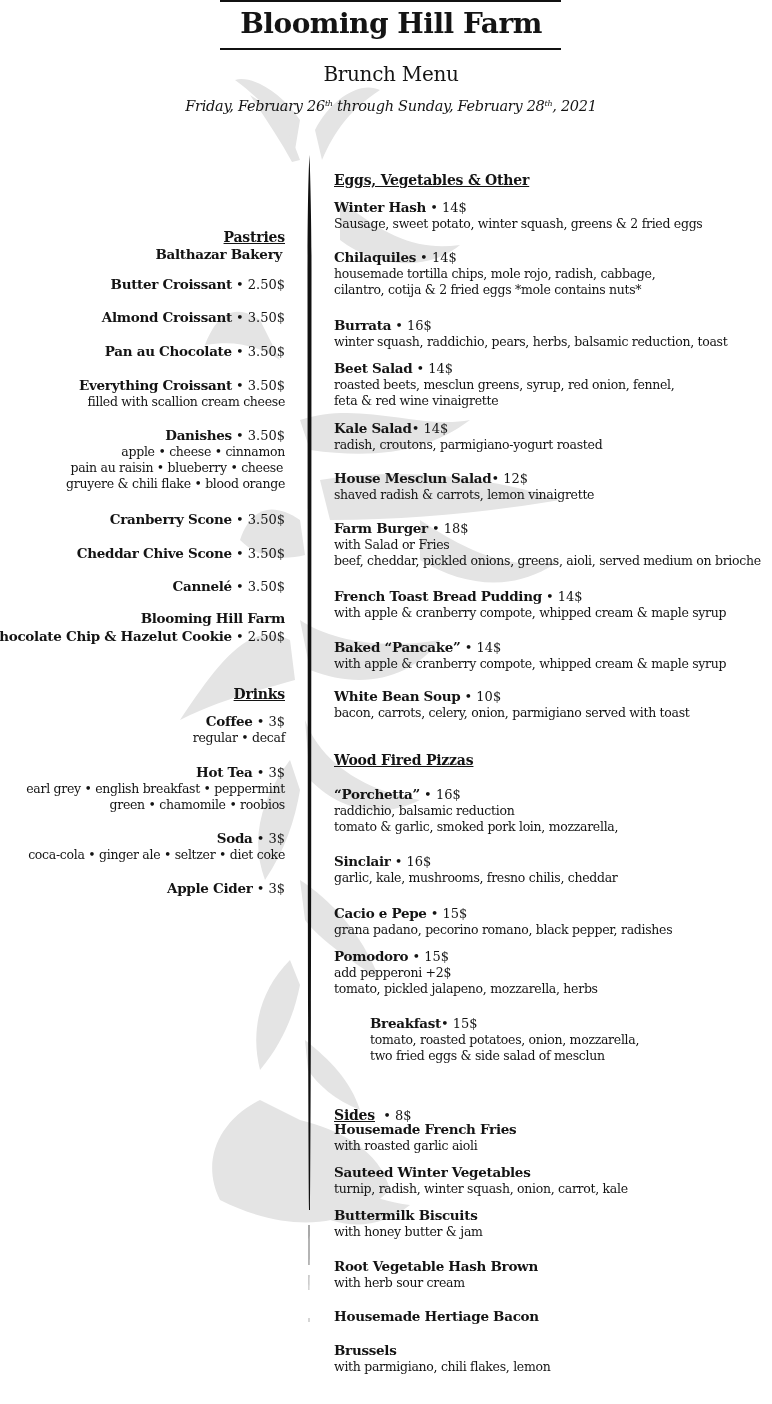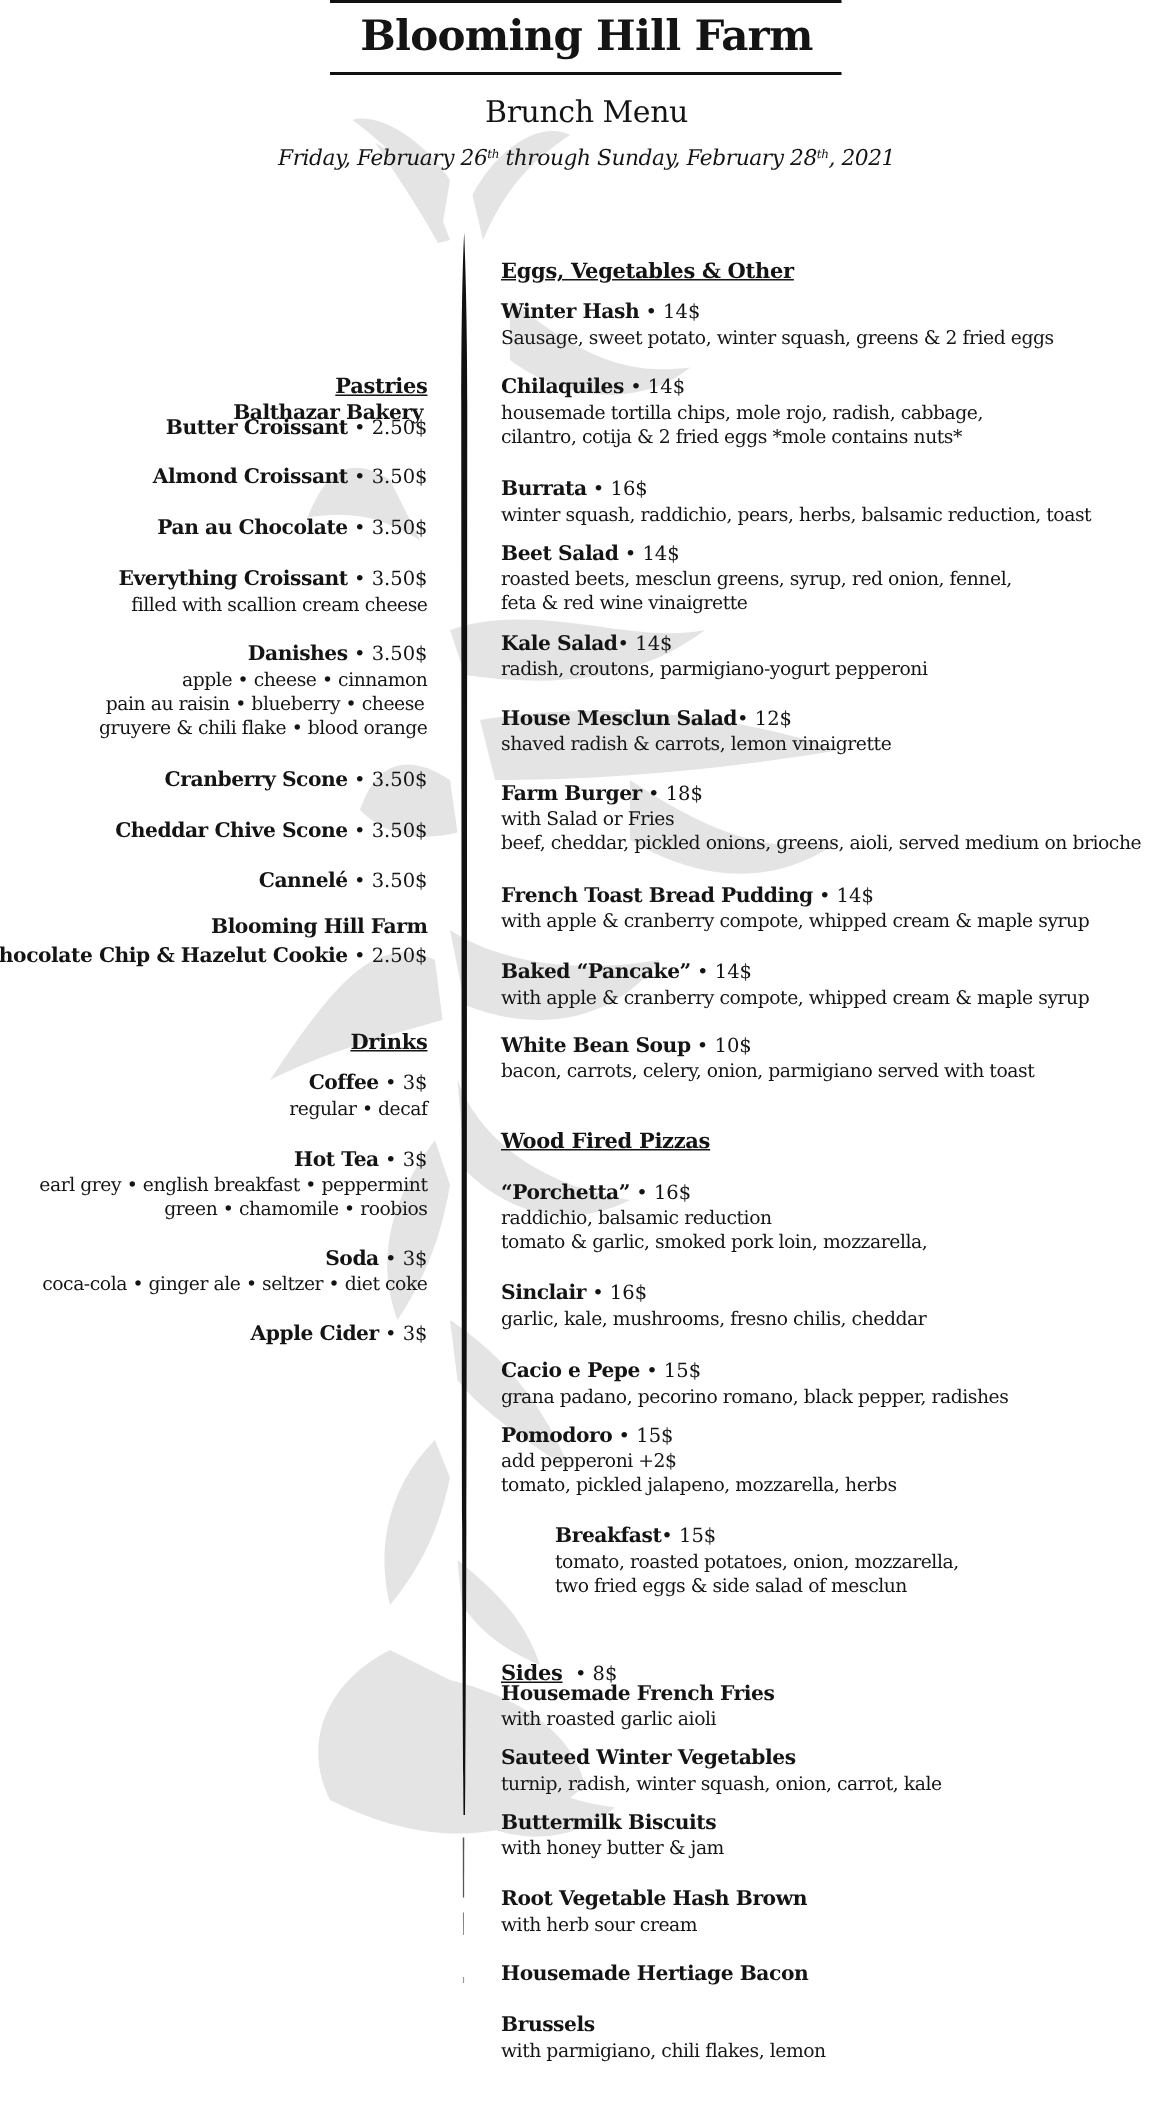--- a/index.html
+++ b/index.html
@@ -28,21 +28,21 @@
       font-style: italic; font-size: 14.5px; letter-spacing: -0.3px;
     }
     .dates sup { font-size: 8px; vertical-align: 5px; line-height: 0; }
 
     
     .divider { position: absolute; left: 303px; top: 150px; width: 14px; height: 1180px; }
 
     
     .left { position: absolute; right: 487px; width: 300px; top: 0; text-align: right; }
     .lblock { position: absolute; right: 0; width: 300px; text-align: right; white-space: nowrap; }
-    .sec-head { font-weight: bold; text-decoration: underline; font-size: 14px; letter-spacing: -0.2px; margin-top: 21px; }
+    .sec-head { font-weight: bold; text-decoration: underline; font-size: 14px; letter-spacing: -0.2px; }
     .item-name { font-weight: bold; font-size: 13.5px; letter-spacing: -0.3px; }
     .price { font-weight: normal; font-size: 13px; }
     .desc { font-size: 12.5px; letter-spacing: -0.3px; line-height: 16px; }
     .line { line-height: 17px; }
     .italic { }
 
     
     .right { position: absolute; left: 334px; top: 0; width: 438px; }
     .rblock { position: absolute; left: 0; width: 438px; white-space: nowrap; }
   </style>
@@ -149,21 +149,21 @@
       <div class="line"><span class="item-name">Burrata</span><span class="price"> • 16$</span></div>
       <div class="desc">winter squash, raddichio, pears, herbs, balsamic reduction, toast</div>
     </div>
     <div class="rblock" style="top:359px;">
       <div class="line"><span class="item-name">Beet Salad</span><span class="price"> • 14$</span></div>
       <div class="desc">roasted beets, mesclun greens, syrup, red onion, fennel,</div>
       <div class="desc">feta &amp; red wine vinaigrette</div>
     </div>
     <div class="rblock" style="top:419px;">
       <div class="line"><span class="item-name">Kale Salad</span><span class="price">• 14$</span></div>
-      <div class="desc">radish, croutons, parmigiano-yogurt pepperoni</div>
+      <div class="desc">radish, croutons, parmigiano-yogurt roasted</div>
     </div>
     <div class="rblock" style="top:469px;">
       <div class="line"><span class="item-name">House Mesclun Salad</span><span class="price">• 12$</span></div>
       <div class="desc">shaved radish &amp; carrots, lemon vinaigrette</div>
     </div>
     <div class="rblock" style="top:519px;">
       <div class="line"><span class="item-name">Farm Burger</span><span class="price"> • 18$</span></div>
       <div class="desc">with Salad or Fries</div>
       <div class="desc">beef, cheddar, pickled onions, greens, aioli, served medium on brioche</div>
     </div>

